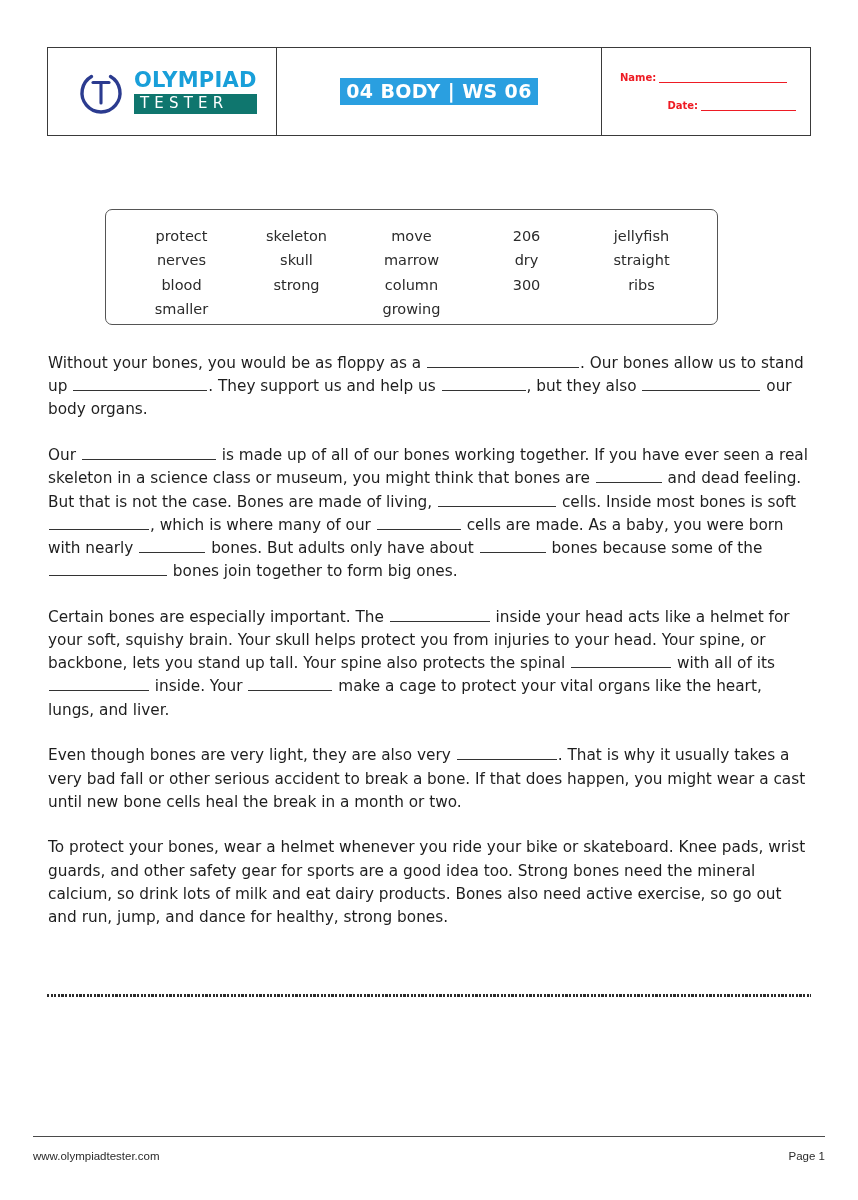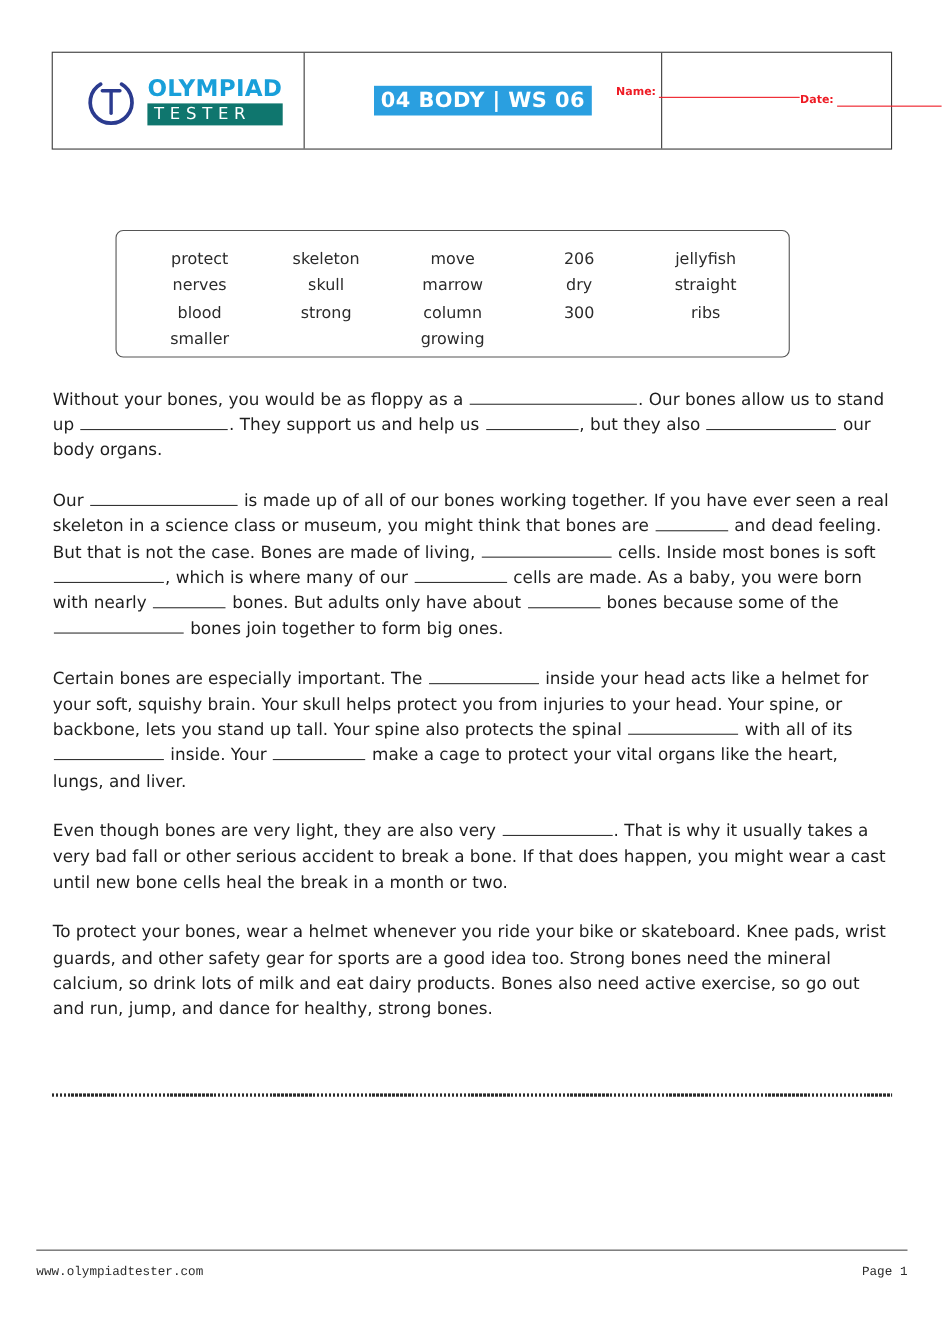--- a/index.html
+++ b/index.html
@@ -50,24 +50,23 @@
   .hdr-title {
     flex: 1;
     border-right: 1.5px solid #3a3a3a;
     display: flex;
     align-items: center;
     justify-content: center;
   }
   .hdr-meta {
     width: 208px;
     display: flex;
-    flex-direction: row;
+    flex-direction: column;
     justify-content: center;
     padding: 0 14px 0 18px;
-    align-items: center;
   }
 
   
   .logo-wrap {
     display: flex;
     align-items: center;
     gap: 9px;
   }
   .logo-mark {
     width: 48px;
@@ -222,21 +221,21 @@
     background: #4a4a4a;
   }
   .footer {
     position: absolute;
     left: 33px;
     top: 1150px;
     width: 792px;
     display: flex;
     justify-content: space-between;
     align-items: center;
-    font-family: Liberation Mono, monospace;
+    font-family: Liberation Sans, sans-serif;
     font-size: 11.5px;
     color: #2b2b2b;
   }
   .footer-link { text-decoration: none; color: #2b2b2b; }
 </style>
 </head>
 <body>
 
 <div class="page">
 

